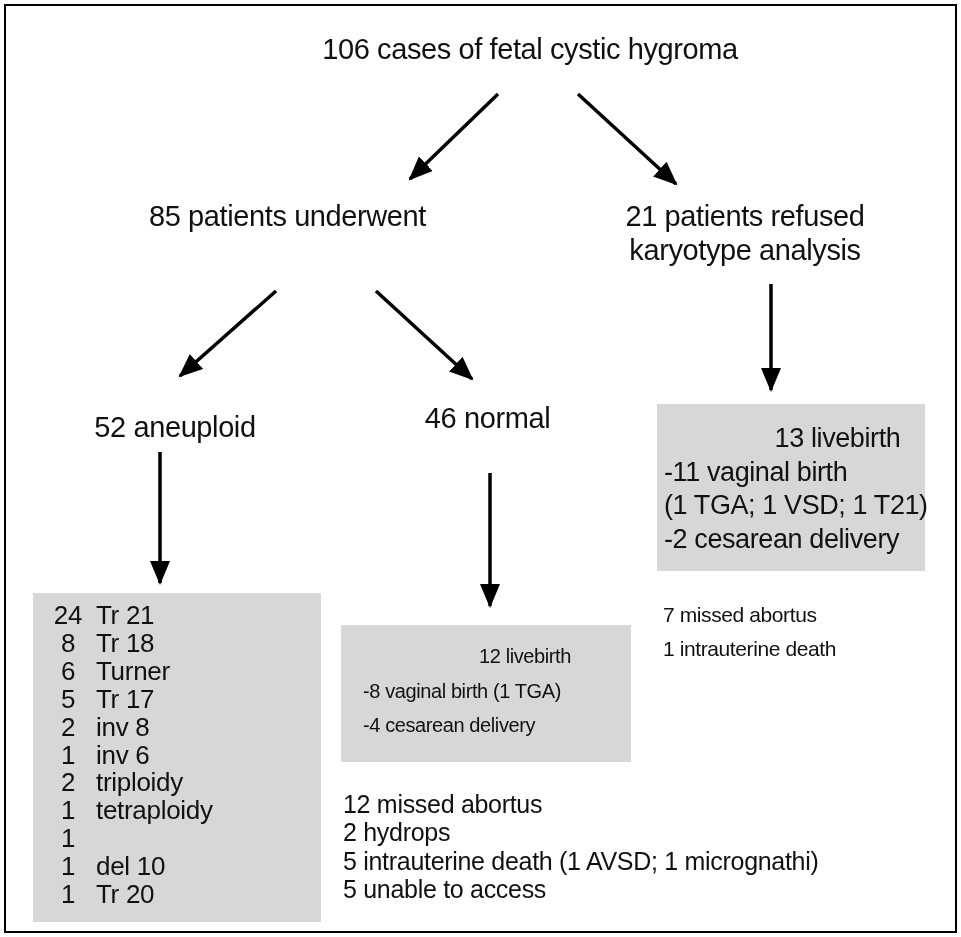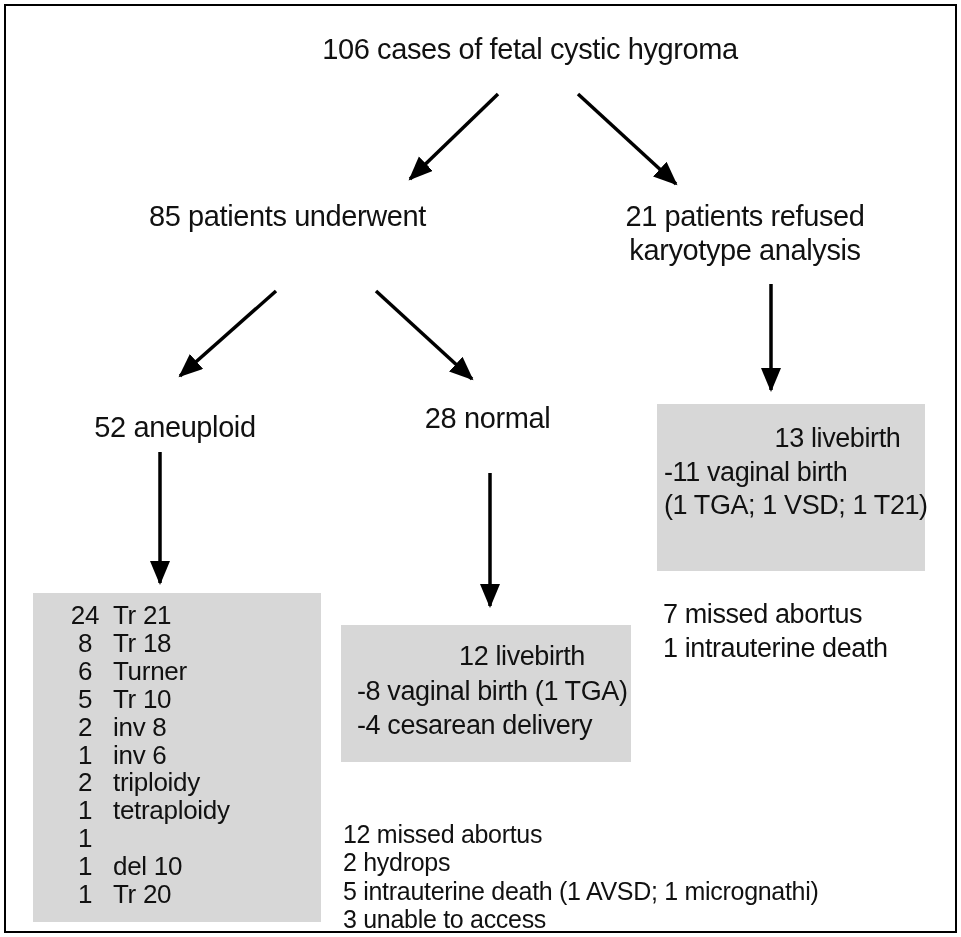--- a/index.html
+++ b/index.html
@@ -28,50 +28,49 @@
     font-size:29px;
     letter-spacing:-0.4px;
     text-align:center;
     line-height:34px;
     white-space:nowrap;
   }
   .graybox{
     position:absolute;
     background:var(--box-bg);
     box-sizing:border-box;
-    padding-left:17px;
   }
   .left-box{
     left:33px;top:593px;width:288px;height:329px;
     font-size:26px;letter-spacing:-0.3px;
     padding-top:9px;
   }
   .k-row{display:flex;line-height:27.9px;}
   .k-num{width:40px;margin-left:15px;text-align:center;flex:0 0 auto;}
   .k-lbl{margin-left:8px;white-space:nowrap;}
   .mid-box{
     left:341px;top:625px;width:290px;height:137px;
-    font-size:27px;letter-spacing:-0.4px;
-    padding:14px 0 0 16px;
+    font-size:20px;letter-spacing:-0.4px;
+    padding:14px 0 0 22px;
     line-height:34.5px;white-space:nowrap;
   }
   .mid-box .center-line{position:relative;left:28px;text-align:center;}
   .right-box{
     left:657px;top:404px;width:268px;height:167px;
     font-size:27px;letter-spacing:-0.4px;
     padding:18px 0 0 7px;
     line-height:33.5px;white-space:nowrap;
   }
   .right-box .center-line{position:relative;left:43px;text-align:center;}
   .notes{
     position:absolute;
     white-space:nowrap;
   }
-  .mid-notes{left:343px;top:820px;font-size:25px;letter-spacing:-0.3px;line-height:28.4px;}
-  .right-notes{left:663px;top:598px;font-size:27px;letter-spacing:-0.4px;line-height:33.5px;}
+  .mid-notes{left:343px;top:790px;font-size:25px;letter-spacing:-0.3px;line-height:28.4px;}
+  .right-notes{left:663px;top:598px;font-size:21px;letter-spacing:-0.4px;line-height:33.5px;}
 </style>
 </head>
 <body>
 
 <div class="canvas">
   <div class="frame"></div>
 
   <svg class="arrows" xmlns="http://www.w3.org/2000/svg">
     <defs>
       <marker id="ah" markerUnits="userSpaceOnUse" markerWidth="26" markerHeight="22" refX="22" refY="10" orient="auto">
@@ -92,39 +91,39 @@
   <div class="node" style="left:130px;top:199px;width:315px;">85 patients underwent</div>
 
   <div class="node" style="left:600px;top:199px;width:290px;">
     <div>21 patients refused</div>
     <div>karyotype analysis</div>
   </div>
 
   <div class="node" style="left:65px;top:410px;width:220px;">52 aneuploid</div>
 
   <div class="node" style="left:400px;top:402px;width:175px;line-height:33px;">
-    <div>28 normal</div>
+    <div>46 normal</div>
   </div>
 
   <div class="graybox left-box">
     <div class="k-row">
         <span class="k-num">24</span>
         <span class="k-lbl">Tr 21</span>
       </div>
     <div class="k-row">
         <span class="k-num">8</span>
         <span class="k-lbl">Tr 18</span>
       </div>
     <div class="k-row">
         <span class="k-num">6</span>
         <span class="k-lbl">Turner</span>
       </div>
     <div class="k-row">
         <span class="k-num">5</span>
-        <span class="k-lbl">Tr 10</span>
+        <span class="k-lbl">Tr 17</span>
       </div>
     <div class="k-row">
         <span class="k-num">2</span>
         <span class="k-lbl">inv 8</span>
       </div>
     <div class="k-row">
         <span class="k-num">1</span>
         <span class="k-lbl">inv 6</span>
       </div>
     <div class="k-row">
@@ -151,26 +150,27 @@
   <div class="graybox mid-box">
     <div class="center-line">12 livebirth</div>
     <div>-8 vaginal birth (1 TGA)</div>
     <div>-4 cesarean delivery</div>
   </div>
 
   <div class="notes mid-notes">
     <div>12 missed abortus</div>
     <div>2 hydrops</div>
     <div>5 intrauterine death (1 AVSD; 1 micrognathi)</div>
-    <div>3 unable to access</div>
+    <div>5 unable to access</div>
   </div>
 
   <div class="graybox right-box">
     <div class="center-line">13 livebirth</div>
     <div>-11 vaginal birth</div>
     <div>(1 TGA; 1 VSD; 1 T21)</div>
+    <div>-2 cesarean delivery</div>
   </div>
 
   <div class="notes right-notes">
     <div>7 missed abortus</div>
     <div>1 intrauterine death</div>
   </div>
 </div>
 
 </body></html>

